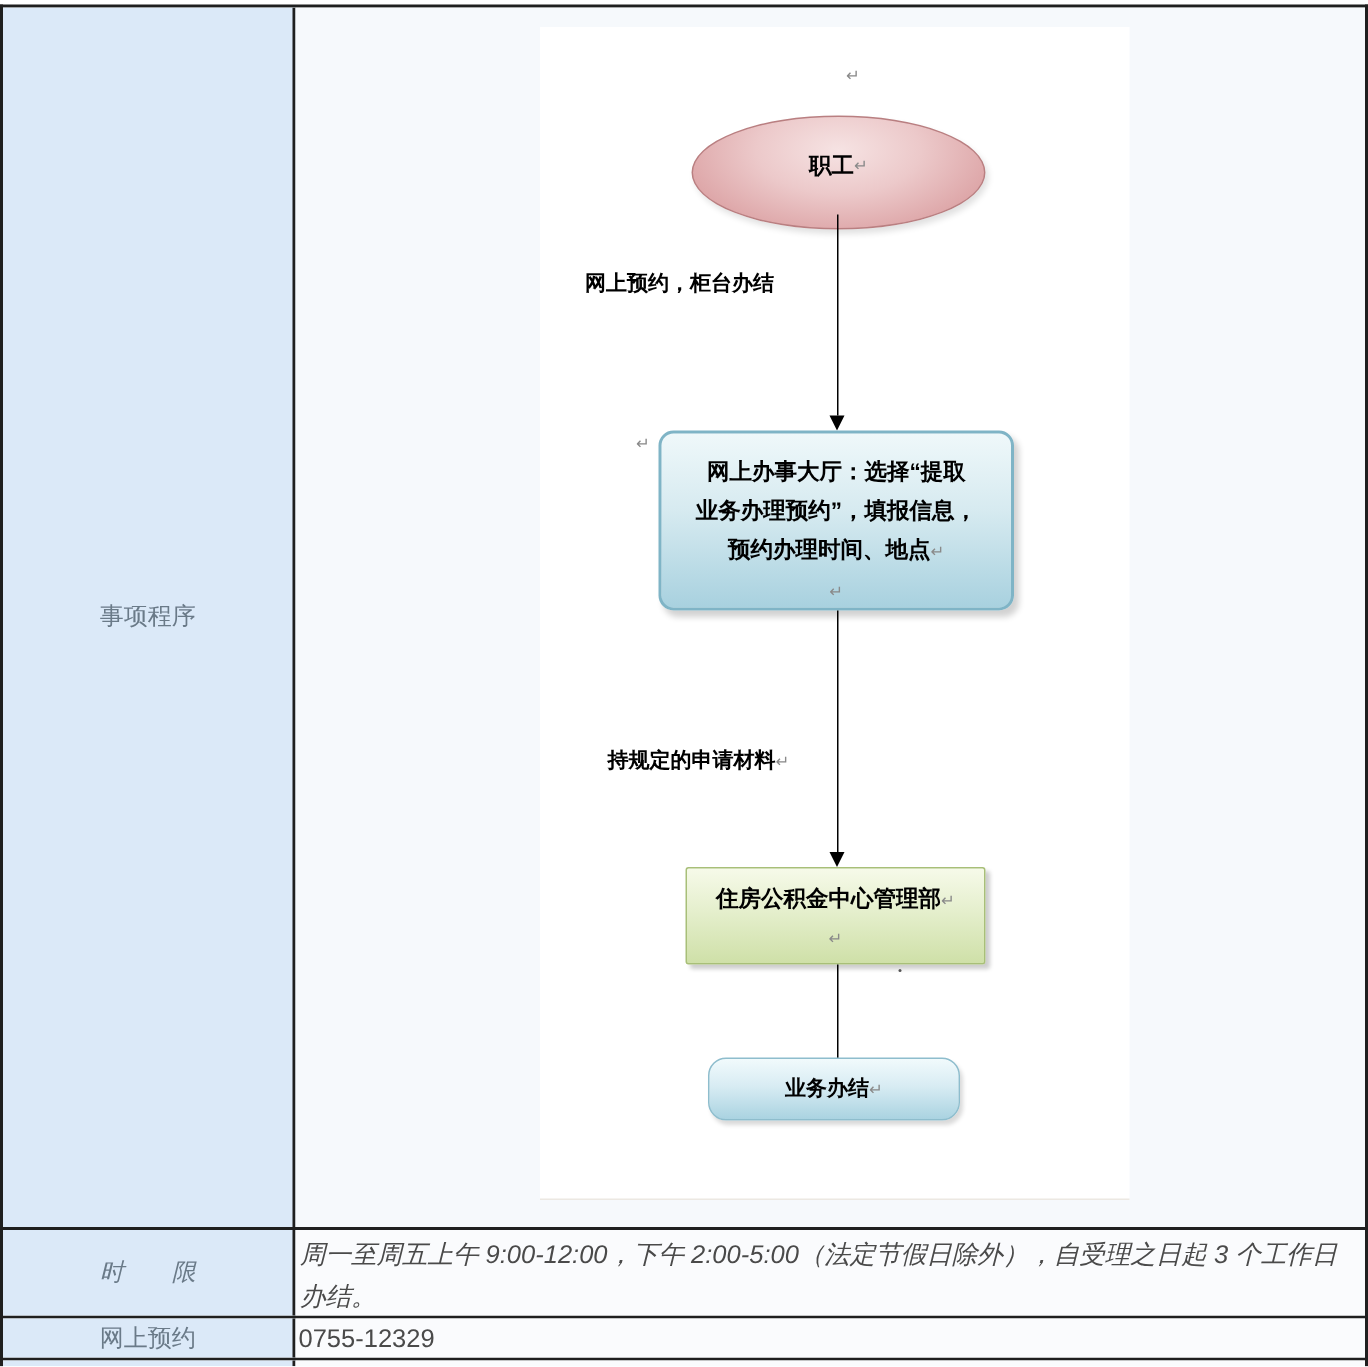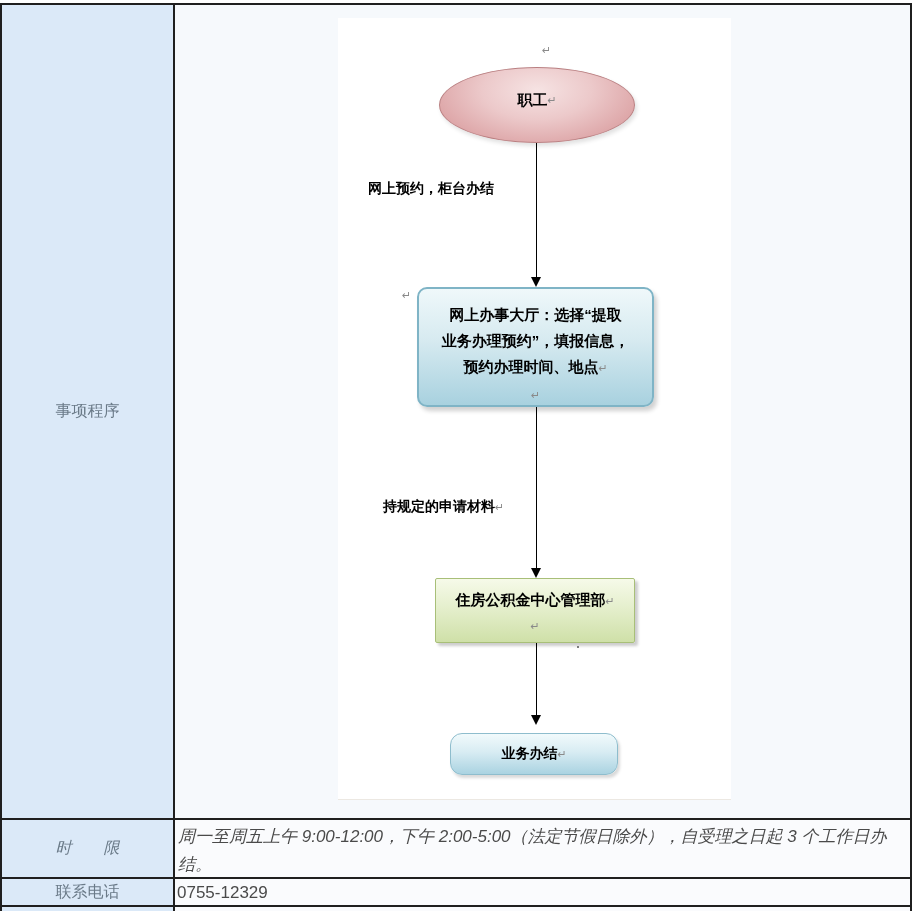--- a/index.html
+++ b/index.html
@@ -7,56 +7,56 @@
   .page { position:relative; width:912px; height:911px; background:#fff; overflow:hidden; }
 
   .doc-table { position:absolute; left:0; top:3px; width:912px; height:908px;
     border-left:2px solid #1f1f1f; border-right:2px solid #1f1f1f; border-top:2px solid #1f1f1f;
     display:flex; flex-direction:column; overflow:hidden; }
   .row { display:flex; border-bottom:2px solid #1f1f1f; }
   .row-procedure { height:815px; }
   .row-time { height:59px;font-style:italic; }
   .row-contact { height:28px; }
   .row-stub { flex:1; border-bottom:none; }
-  .cell-label { width:173px; background:#dbe9f8; border-right:2px solid #1f1f1f;
+  .cell-label { width:195px; background:#dbe9f8; border-right:2px solid #1f1f1f;
     display:flex; align-items:center; justify-content:center;
     color:#6a7a88; font-size:16px; }
   .cell-value { flex:1; background:#fafbfd; color:#4a4a4a; font-size:17px; position:relative; }
   .row-procedure .cell-value { background:#f6f9fc; }
   .time-text { padding:3px 6px 0 3px; line-height:28px; }
   .contact-text { padding:2px 0 0 2px; line-height:24px; }
 
   
   .canvas { position:absolute; left:163px; top:13px; width:393px; height:782px;
     background:#ffffff; border-bottom:1px solid #ece8e2; }
 
   .pilcrow { color:#8a8a8a; font-size:11px; font-weight:normal; }
   .flow-label { position:absolute; font-size:14px; font-weight:bold; color:#000; white-space:nowrap; }
 
-  .ellipse { position:absolute; left:101px; top:49px; width:196px; height:76px; border-radius:50%;
+  .ellipse { position:absolute; left:101px; top:59px; width:196px; height:76px; border-radius:50%;
     background:radial-gradient(ellipse at 50% 30%, #f6e3e3 0%, #ecc9ca 40%, #dda5a7 78%, #d49698 100%);
     border:1px solid #b97f81; box-shadow:2px 3px 4px rgba(0,0,0,0.12);
     display:flex; align-items:center; justify-content:center;
     font-size:15px; font-weight:bold; color:#000; padding-bottom:10px; }
 
   .vline { position:absolute; width:1px; background:#000; left:198px; }
   .arrowhead { position:absolute; left:193px; width:0; height:0;
     border-left:5px solid transparent; border-right:5px solid transparent; border-top:10px solid #000; }
 
   .box-hall { position:absolute; left:79px; top:269px; width:237px; height:120px; border-radius:10px;
     background:linear-gradient(180deg, #eff8fa 0%, #d6eaf0 45%, #a8d1df 100%);
     border:2px solid #7fb4c6; box-shadow:3px 4px 4px rgba(0,0,0,0.18);
     text-align:center; font-size:15px; font-weight:bold; color:#000; line-height:26px; padding-top:13px; }
 
   .box-dept { position:absolute; left:97px; top:560px; width:200px; height:65px; border-radius:2px;
     background:linear-gradient(180deg, #f6fae9 0%, #e5efcd 45%, #cfe0a8 100%);
     border:1px solid #a8bf78; box-shadow:3px 3px 3px rgba(0,0,0,0.2);
     text-align:center; font-size:15px; font-weight:bold; color:#000; line-height:24px; padding-top:9px; }
 
-  .box-end { position:absolute; left:112px; top:715px; width:168px; height:42px; border-radius:12px;
+  .box-end { position:absolute; left:112px; top:687px; width:168px; height:42px; border-radius:12px;
     background:linear-gradient(180deg, #f1fafc 0%, #d8ecf3 45%, #aad3e1 100%);
     border:1px solid #8ebdcd; box-shadow:2px 3px 3px rgba(0,0,0,0.15);
     display:flex; align-items:center; justify-content:center;
     font-size:14px; font-weight:bold; color:#000; }
 
   .mark-top { position:absolute; left:204px; top:26px; }
   .mark-hall { position:absolute; left:64px; top:271px; }
   .stray-dot { position:absolute; left:239px; top:628px; width:2px; height:2px; background:#555; border-radius:50%; }
 </style>
 </head>
@@ -113,21 +113,21 @@
     </div>
 
     <div class="row row-time">
       <div class="cell-label">时　　限</div>
       <div class="cell-value">
         <div class="time-text">周一至周五上午 9:00-12:00，下午 2:00-5:00（法定节假日除外），自受理之日起 3 个工作日办结。</div>
       </div>
     </div>
 
     <div class="row row-contact">
-      <div class="cell-label">联系电话</div>
+      <div class="cell-label">网上预约</div>
       <div class="cell-value">
         <div class="contact-text">0755-12329</div>
       </div>
     </div>
 
     <div class="row row-stub">
       <div class="cell-label"></div>
       <div class="cell-value"></div>
     </div>
 

